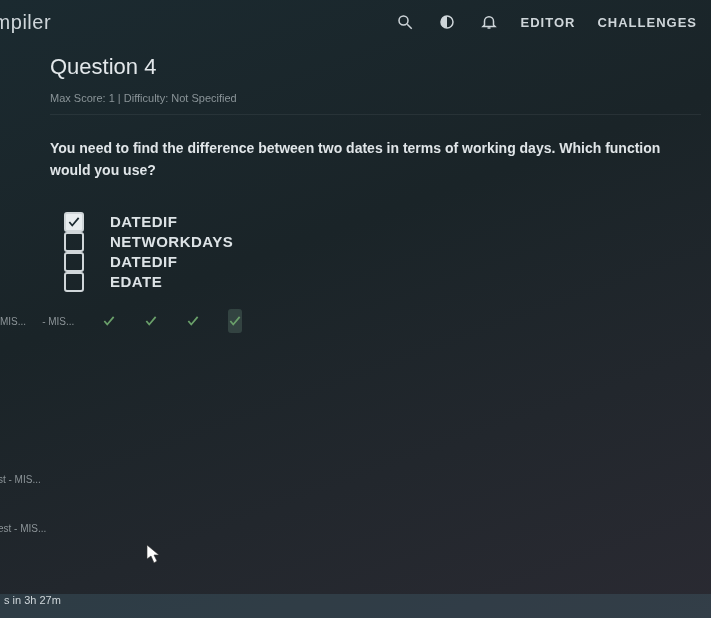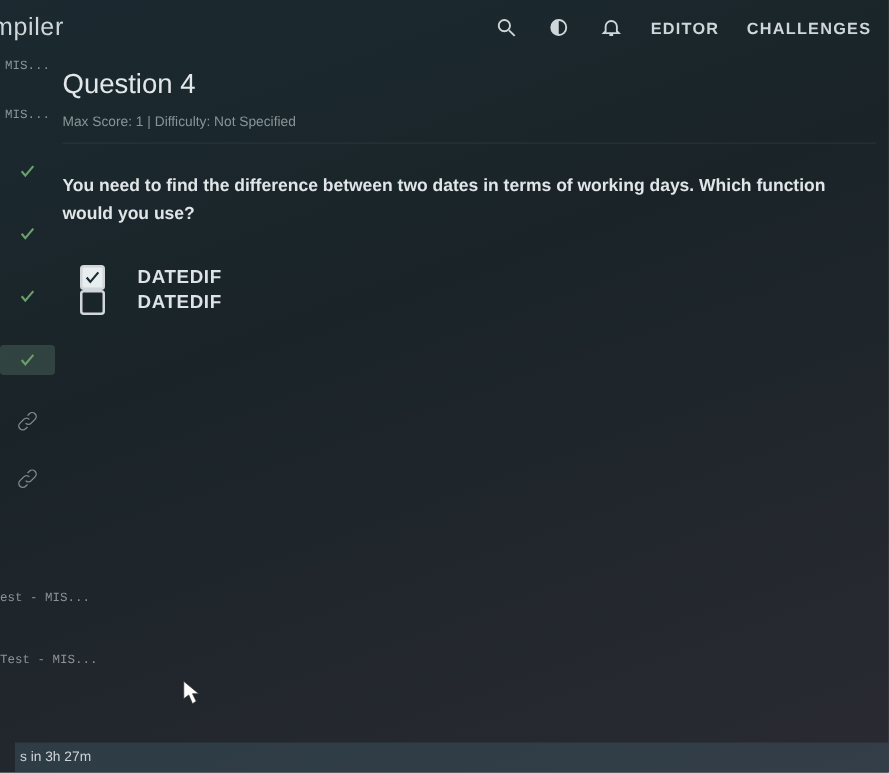--- a/index.html
+++ b/index.html
@@ -45,27 +45,26 @@
     letter-spacing: 1px;
     color: #cfd6da;
     cursor: pointer;
   }
 
   .sidebar {
     position: absolute;
     left: 0; top: 44px; bottom: 24px;
     width: 44px;
     display: flex;
-    flex-direction: column;
+    flex-direction: row;
     align-items: center;
     gap: 28px;
     padding-top: 4px;
     font-size: 11px;
     color: #9aa2a6;
-    font-family: Liberation Mono, monospace;
   }
   .side-label {
     font-size: 10px;
     color: #8c9498;
     white-space: nowrap;
     cursor: pointer;
   }
   .side-check {
     width: 22px; height: 22px;
     display:flex;align-items:center;justify-content:center;
@@ -138,25 +137,25 @@
   .cb.checked svg { width:14px;height:14px; }
   .opt-label {
     font-size: 15px;
     font-weight: 700;
     letter-spacing: 0.5px;
     color: #dde3e6;
   }
 
   .footer {
     position: absolute;
-    left: 12px; right: 0; bottom: 0;
+    left: 0; right: 0; bottom: 0;
     height: 24px;
     background: rgba(70,100,115,0.35);
     display: flex;
-    align-items: center;
+    align-items: flex-start;
     padding-left: 4px;
     font-size: 11px;
     color: #cfd6da;
   }
 
   .cursor {
     position: absolute;
     left: 146px; top: 544px;
     width: 14px; height: 20px;
     pointer-events: none;
@@ -239,21 +238,29 @@
     <div class="opt">
       <span class="cb checked">
         <svg viewBox="0 0 24 24">
             <polyline points="4 12 9 18 20 5" stroke="#1b2a30" stroke-width="3" fill="none"></polyline>
           </svg>
       </span>
       <span class="opt-label">DATEDIF</span>
     </div>
     <div class="opt">
       <span class="cb"></span>
+      <span class="opt-label">NETWORKDAYS</span>
+    </div>
+    <div class="opt">
+      <span class="cb"></span>
       <span class="opt-label">DATEDIF</span>
+    </div>
+    <div class="opt">
+      <span class="cb"></span>
+      <span class="opt-label">EDATE</span>
     </div>
   </div>
 </div>
 
 <div class="footer">
   <span>s in 3h 27m</span>
 </div>
 
 <div class="cursor">
   <svg viewBox="0 0 14 20">

